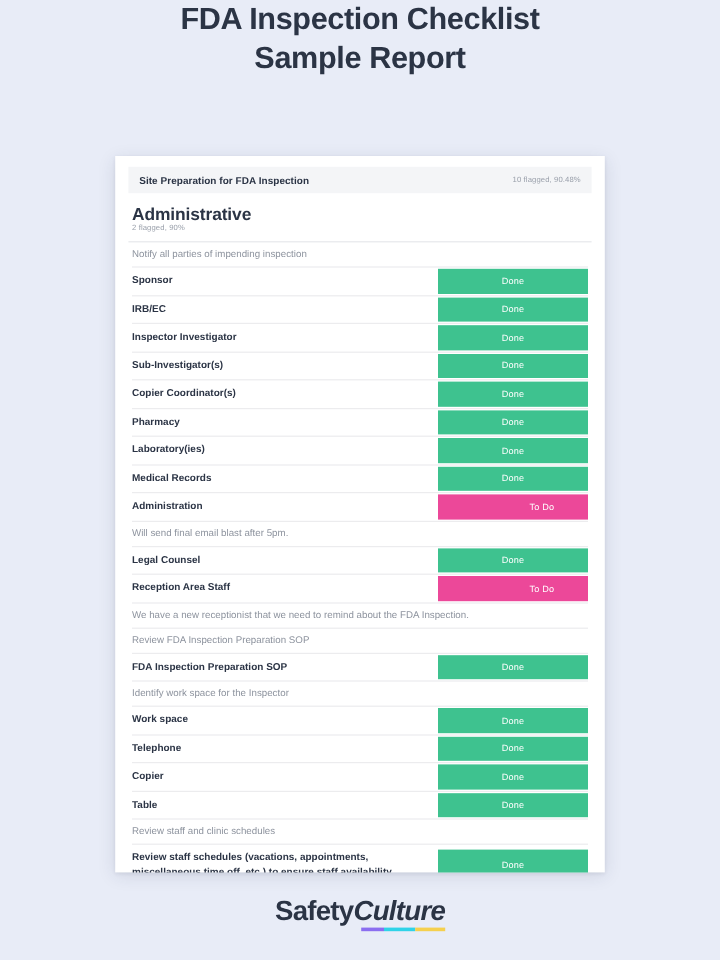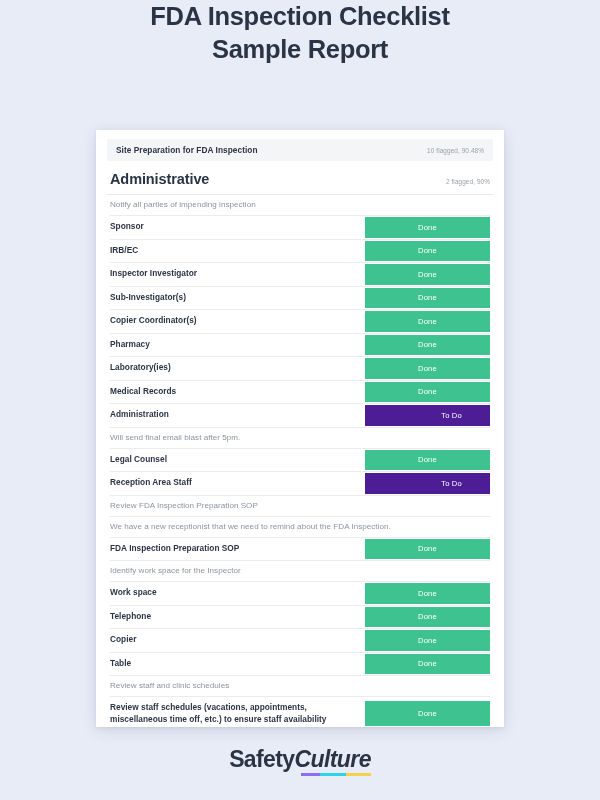--- a/index.html
+++ b/index.html
@@ -64,20 +64,21 @@
     white-space: nowrap;
   }
 
   
   .section-head {
     display: flex;
     align-items: baseline;
     justify-content: space-between;
     padding: 10px 3px 7px 3px;
     border-bottom: 1px solid #e6e8ec;
+    flex-direction: column;
   }
   .section-title {
     font-size: 14.5px;
     font-weight: bold;
     color: #2b3445;
     letter-spacing: -0.1px;
   }
 
   
   .rows { padding: 0 3px; }
@@ -118,21 +119,21 @@
     align-self: stretch;
     margin: 1px 0;
     display: flex;
     align-items: center;
     justify-content: center;
     color: #ffffff;
     font-size: 7.6px;
     letter-spacing: 0.15px;
   }
   .status.done { background: #3ec28f; }
-  .status.todo { background: #4c1d95; padding-left: 48px; }
+  .status.todo { background: #ec4899; padding-left: 48px; }
 
   
   .row.tall { min-height: 34px; }
   .row.tall .status { margin: 4px 0; }
 
   
   .footer {
     position: absolute;
     left: 0;
     right: 0;
@@ -231,24 +232,24 @@
         </div>
         <div class="row">
           <div class="row-label">Legal Counsel</div>
           <div class="status done">Done</div>
         </div>
         <div class="row">
           <div class="row-label">Reception Area Staff</div>
           <div class="status todo">To Do</div>
         </div>
         <div class="row note">
+          <div class="row-label">We have a new receptionist that we need to remind about the FDA Inspection.</div>
+        </div>
+        <div class="row note">
           <div class="row-label">Review FDA Inspection Preparation SOP</div>
-        </div>
-        <div class="row note">
-          <div class="row-label">We have a new receptionist that we need to remind about the FDA Inspection.</div>
         </div>
         <div class="row">
           <div class="row-label">FDA Inspection Preparation SOP</div>
           <div class="status done">Done</div>
         </div>
         <div class="row note">
           <div class="row-label">Identify work space for the Inspector</div>
         </div>
         <div class="row">
           <div class="row-label">Work space</div>

